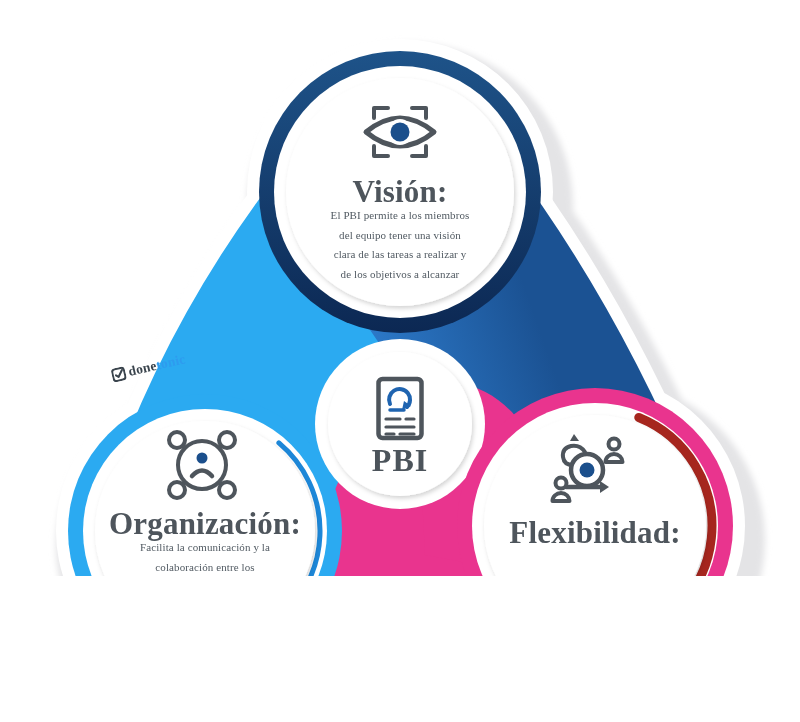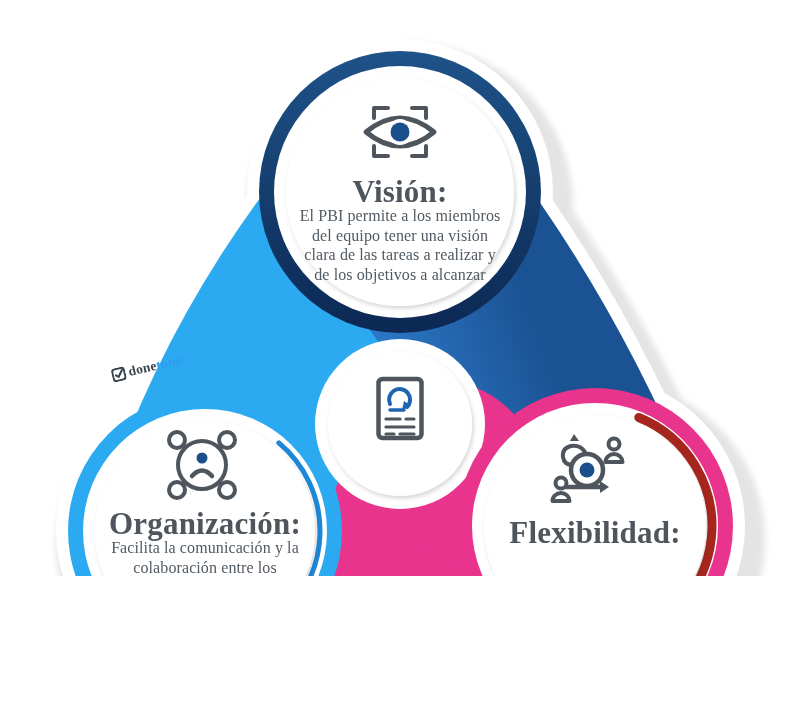--- a/index.html
+++ b/index.html
@@ -1,21 +1,21 @@
 <!DOCTYPE html>
 <html><head>
 <meta charset="utf-8">
 <style>
   html,body{margin:0;padding:0;background:#ffffff;}
   .stage{position:relative;width:800px;height:576px;overflow:hidden;
          font-family:Liberation Serif, serif;background:#ffffff;}
   .stage svg.bg{position:absolute;left:0;top:0;}
   .txt{position:absolute;text-align:center;color:#515a62;}
   .node-title{font-size:31px;font-weight:600;color:#4e555c;letter-spacing:.2px;}
-  .node-body{font-size:16px;line-height:19.5px;font-weight:500;white-space:pre-line;
+  .node-body{font-size:11px;line-height:19.5px;font-weight:500;white-space:pre-line;
              color:#515a62;letter-spacing:.1px;}
   .pbi-label{font-size:32px;font-weight:600;color:#4c545b;letter-spacing:1px;}
   .watermark{position:absolute;left:112px;top:368px;transform:rotate(-13deg);
              transform-origin:left center;display:flex;align-items:center;gap:3px;
              font-size:13.5px;font-weight:700;letter-spacing:.2px;}
   .watermark .wm-done{color:#3a444d;}
   .watermark .wm-tonic{color:#2e9bef;}
 </style>
 </head>
 <body>
@@ -152,20 +152,21 @@
 
   <div class="txt node-body" style="left:98px;top:538px;width:214px;">Facilita la comunicación y la
 colaboración entre los
 miembros del equipo, ya que
 todos tienen acceso a la
 misma información</div>
   <div class="txt node-title" style="left:95px;top:506px;width:220px;">Organización:</div>
 
   <div class="txt node-title" style="left:482px;top:515px;width:226px;">Flexibilidad:</div>
 
+  <div class="txt pbi-label" style="left:340px;top:442px;width:120px;">PBI</div>
 
   <div class="watermark">
     <svg width="14" height="14" viewBox="0 0 14 14">
       <rect x="1" y="1" width="12" height="12" rx="3" fill="none" stroke="#3a444d" stroke-width="2"></rect>
       <path d="M4 7.2 L6.2 9.4 L11 3.4" fill="none" stroke="#3a444d" stroke-width="2" stroke-linecap="round" stroke-linejoin="round"></path>
     </svg>
     <span><span class="wm-done">done</span><span class="wm-tonic">tonic</span></span>
   </div>
 
 </div>

